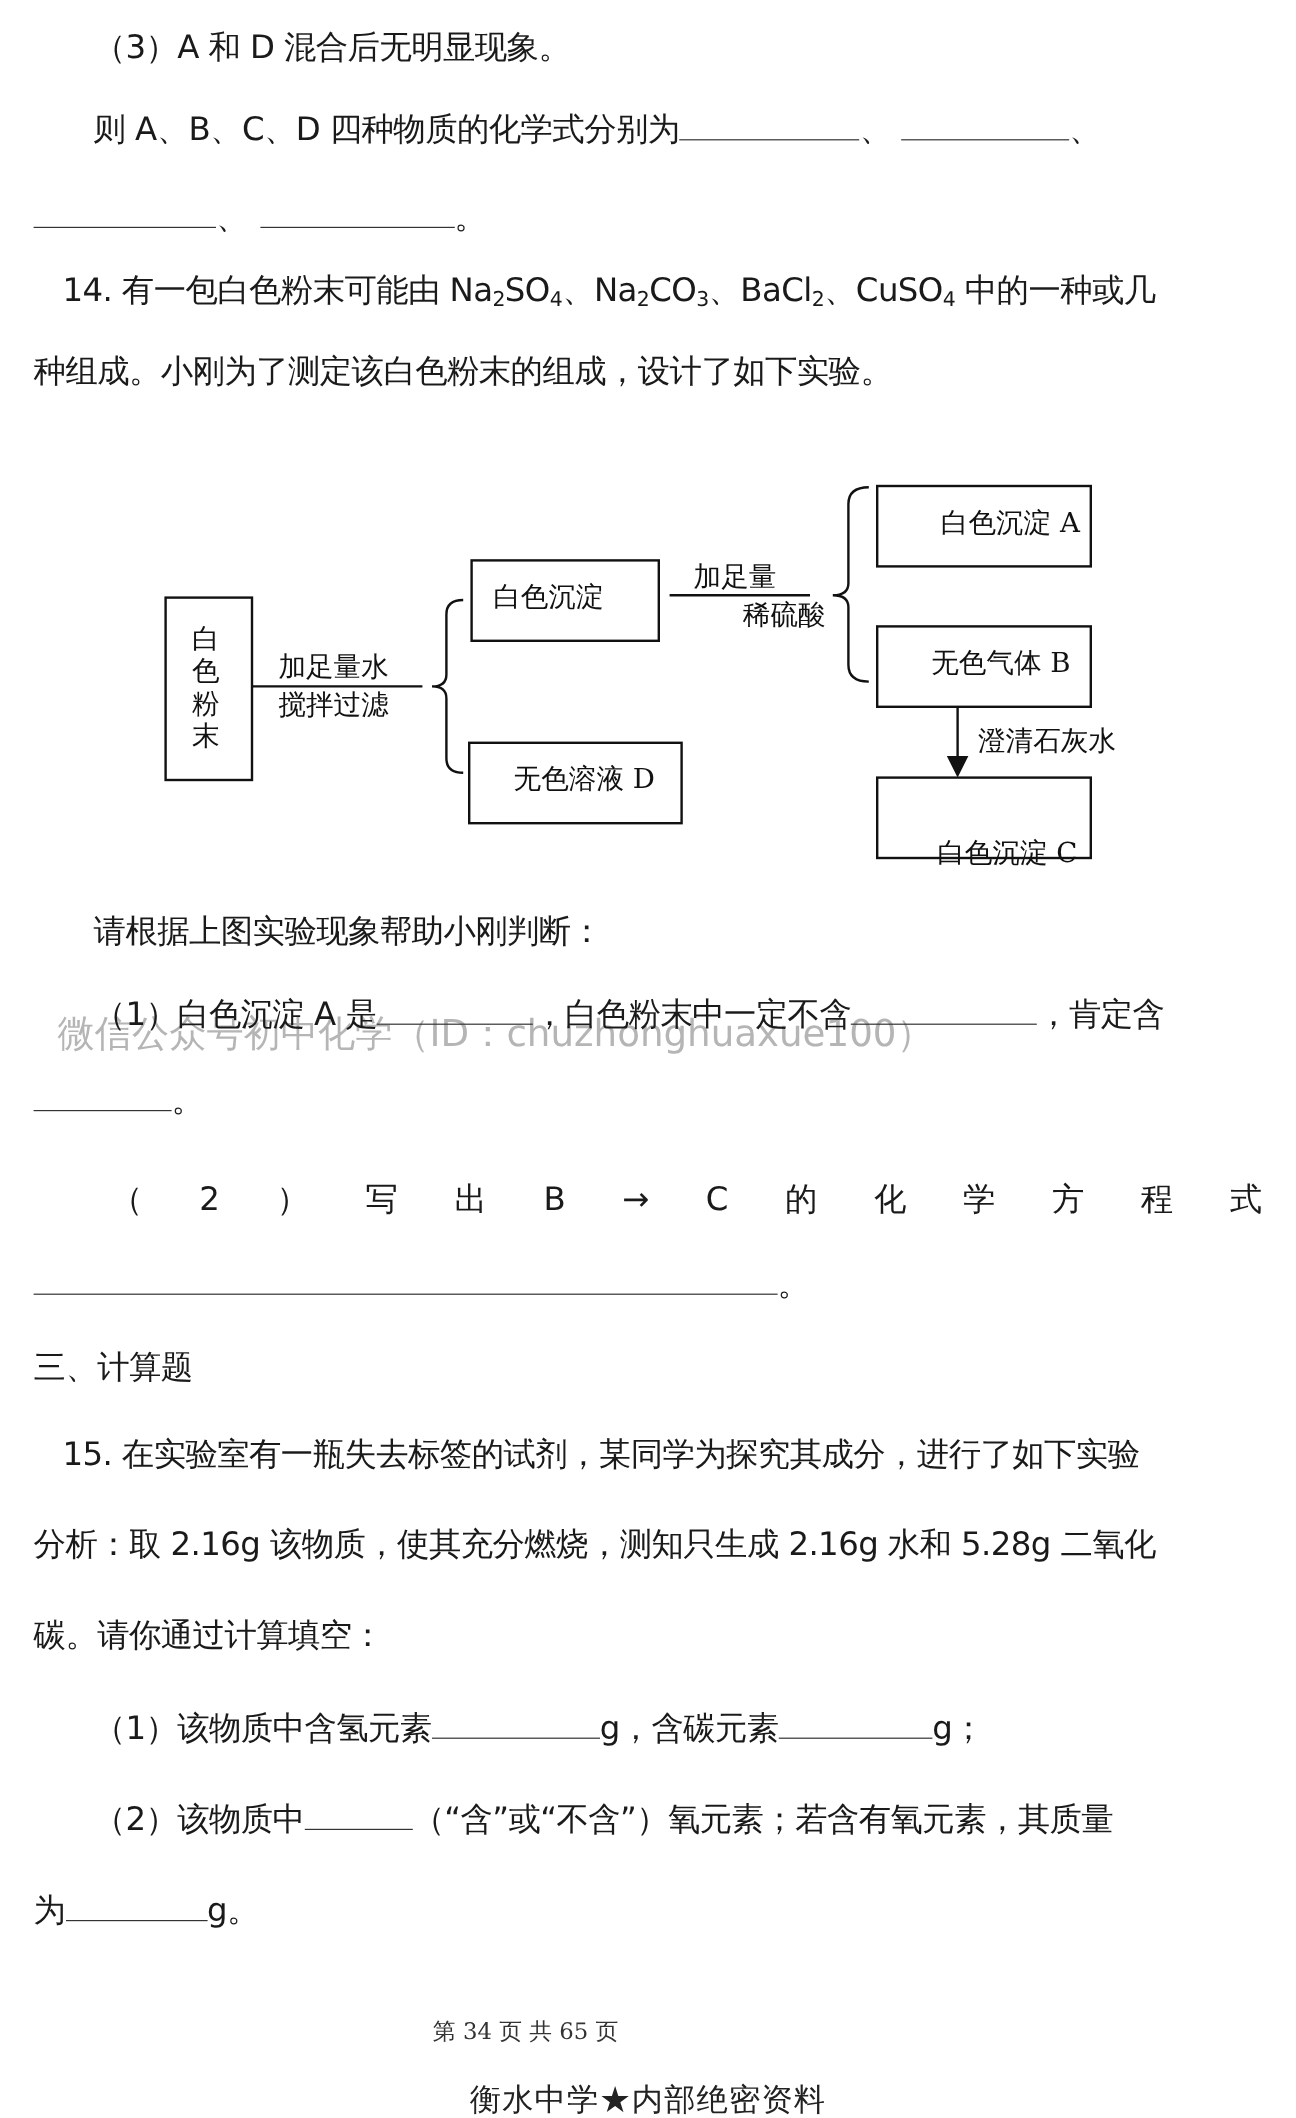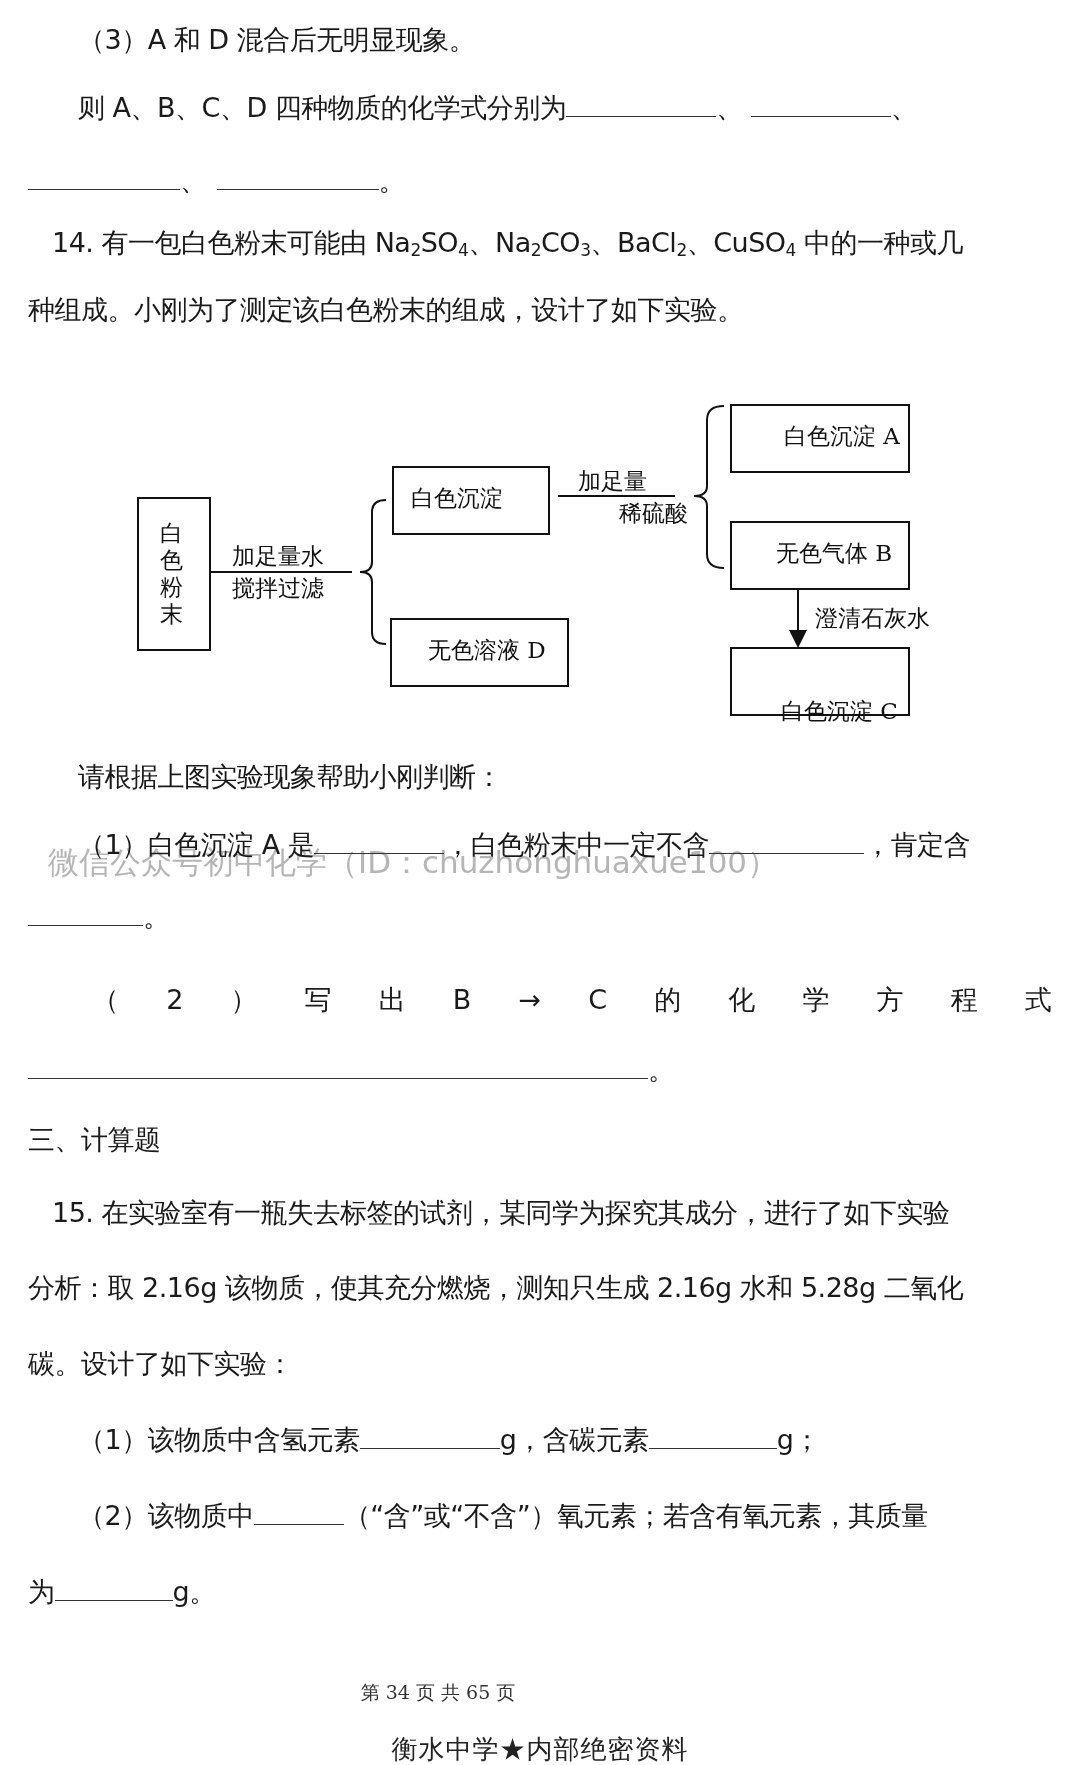--- a/index.html
+++ b/index.html
@@ -178,21 +178,21 @@
   <span class="blank" style="width:620px;"></span><span>。</span>
 </div>
 
 <div class="line" style="left:28px; top:1122px;">三、计算题</div>
 
 <div class="line" style="left:52px; top:1195px;">
   <span>15.</span>
   <span>在实验室有一瓶失去标签的试剂，某同学为探究其成分，进行了如下实验</span>
 </div>
 <div class="line" style="left:28px; top:1270px;">分析：取 2.16g 该物质，使其充分燃烧，测知只生成 2.16g 水和 5.28g 二氧化</div>
-<div class="line" style="left:28px; top:1346px;">碳。设计了如下实验：</div>
+<div class="line" style="left:28px; top:1346px;">碳。请你通过计算填空：</div>
 
 <div class="line" style="left:78px; top:1422px;">
   <span>（1）该物质中含氢元素</span><span class="blank" style="width:140px;"></span><span>g，含碳元素</span><span class="blank" style="width:128px;"></span><span>g；</span>
 </div>
 
 <div class="line" style="left:78px; top:1498px;">
   <span>（2）该物质中</span><span class="blank" style="width:90px;"></span><span>（“含”或“不含”）氧元素；若含有氧元素，其质量</span>
 </div>
 <div class="line" style="left:28px; top:1574px;">
   <span>为</span><span class="blank" style="width:118px;"></span><span>g。</span>

